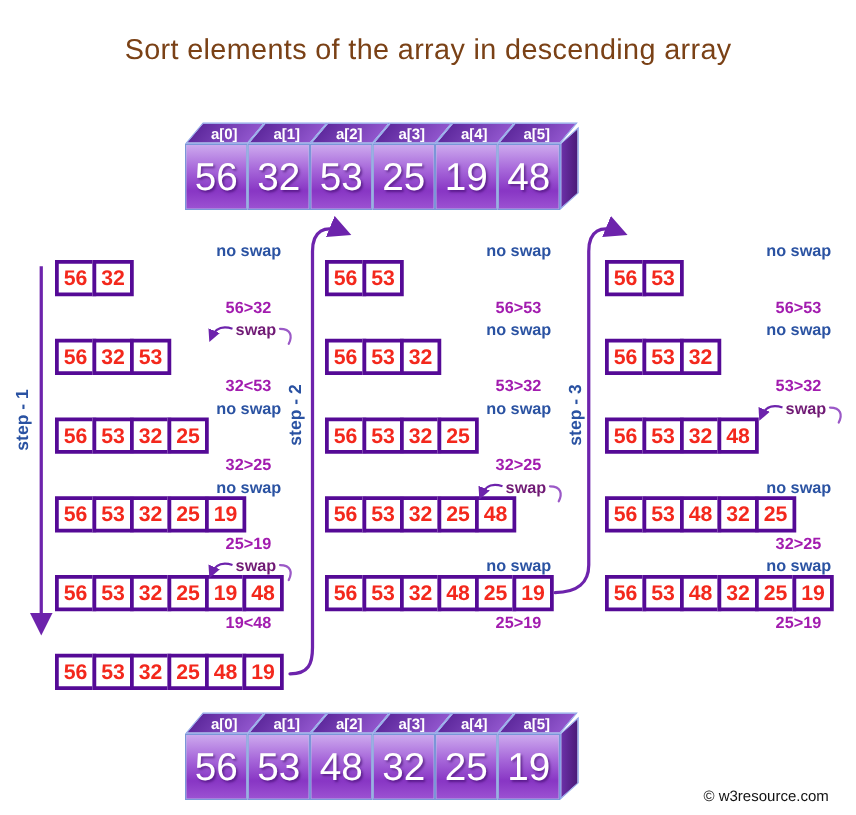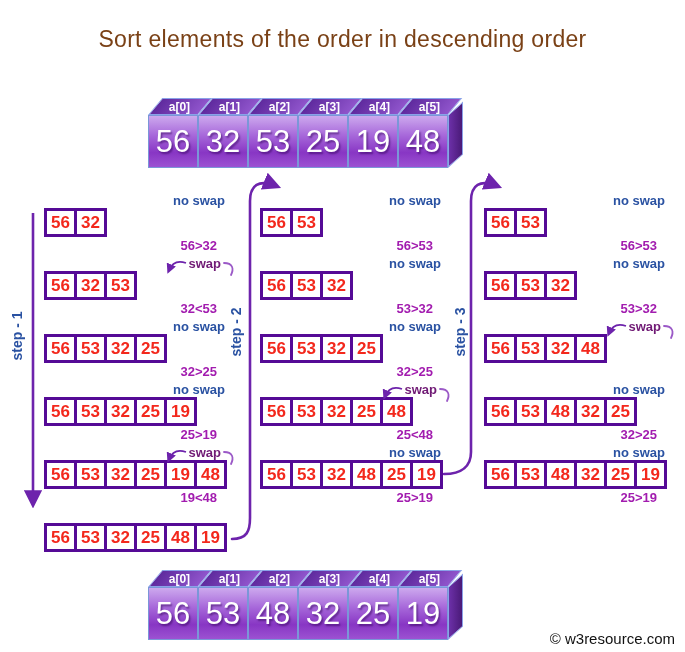--- a/index.html
+++ b/index.html
@@ -48,28 +48,28 @@
   .sw-r{margin-left:1px;margin-bottom:-8px;}
   .brow{display:flex;}
   .box{width:27px;height:23px;border:3px solid #550a96;background:#fff;
        display:flex;align-items:center;justify-content:center;
        font-size:17px;font-weight:bold;color:#f3281c;}
   .box + .box{margin-left:-3px;}
   .cmp-line{position:relative;height:13px;}
   .cmp{position:absolute;right:10px;top:1px;font-size:13px;font-weight:bold;color:#a21caf;}
 
   
-  .copyright{position:absolute;right:10px;top:630px;font-size:15px;color:#111;}
+  .copyright{position:absolute;right:22px;top:630px;font-size:12px;color:#111;}
 </style>
 </head>
 <body>
 
 <div id="canvas">
 
-  <div class="title">Sort elements of the order in descending order</div>
+  <div class="title">Sort elements of the array in descending array</div>
 
   <svg id="overlay" width="685" height="652" viewBox="0 0 685 652">
     <defs>
       <marker id="arr" viewBox="0 0 10 10" refX="7" refY="5" markerWidth="7" markerHeight="7" orient="auto">
         <path d="M0,0 L10,5 L0,10 z" fill="#6d23ac"></path>
       </marker>
     </defs>
     <path d="M33,213 L33,503" stroke="#6d23ac" stroke-width="2.6" fill="none" marker-end="url(#arr)"></path>
     <path d="M232,539 C247,539 250,531 250,518 L250,201 C250,185 259,179 276,186" stroke="#6d23ac" stroke-width="2.6" fill="none" stroke-linecap="round" marker-end="url(#arr)"></path>
     <path d="M444,474 C462,474 471,466 471,452 L471,201 C471,185 480,179 497,186" stroke="#6d23ac" stroke-width="2.6" fill="none" stroke-linecap="round" marker-end="url(#arr)"></path>
@@ -326,23 +326,20 @@
             </svg>
           </span>
         </div>
         <div class="brow">
           <div class="box">56</div>
           <div class="box">53</div>
           <div class="box">32</div>
           <div class="box">25</div>
           <div class="box">48</div>
         </div>
-        <div class="cmp-line">
-          <span class="cmp">25&lt;48</span>
-        </div>
       </div>
       <div class="sort-row">
         <div class="ann-line">
           <span class="ann noswap">no swap</span>
         </div>
         <div class="brow">
           <div class="box">56</div>
           <div class="box">53</div>
           <div class="box">32</div>
           <div class="box">48</div>

